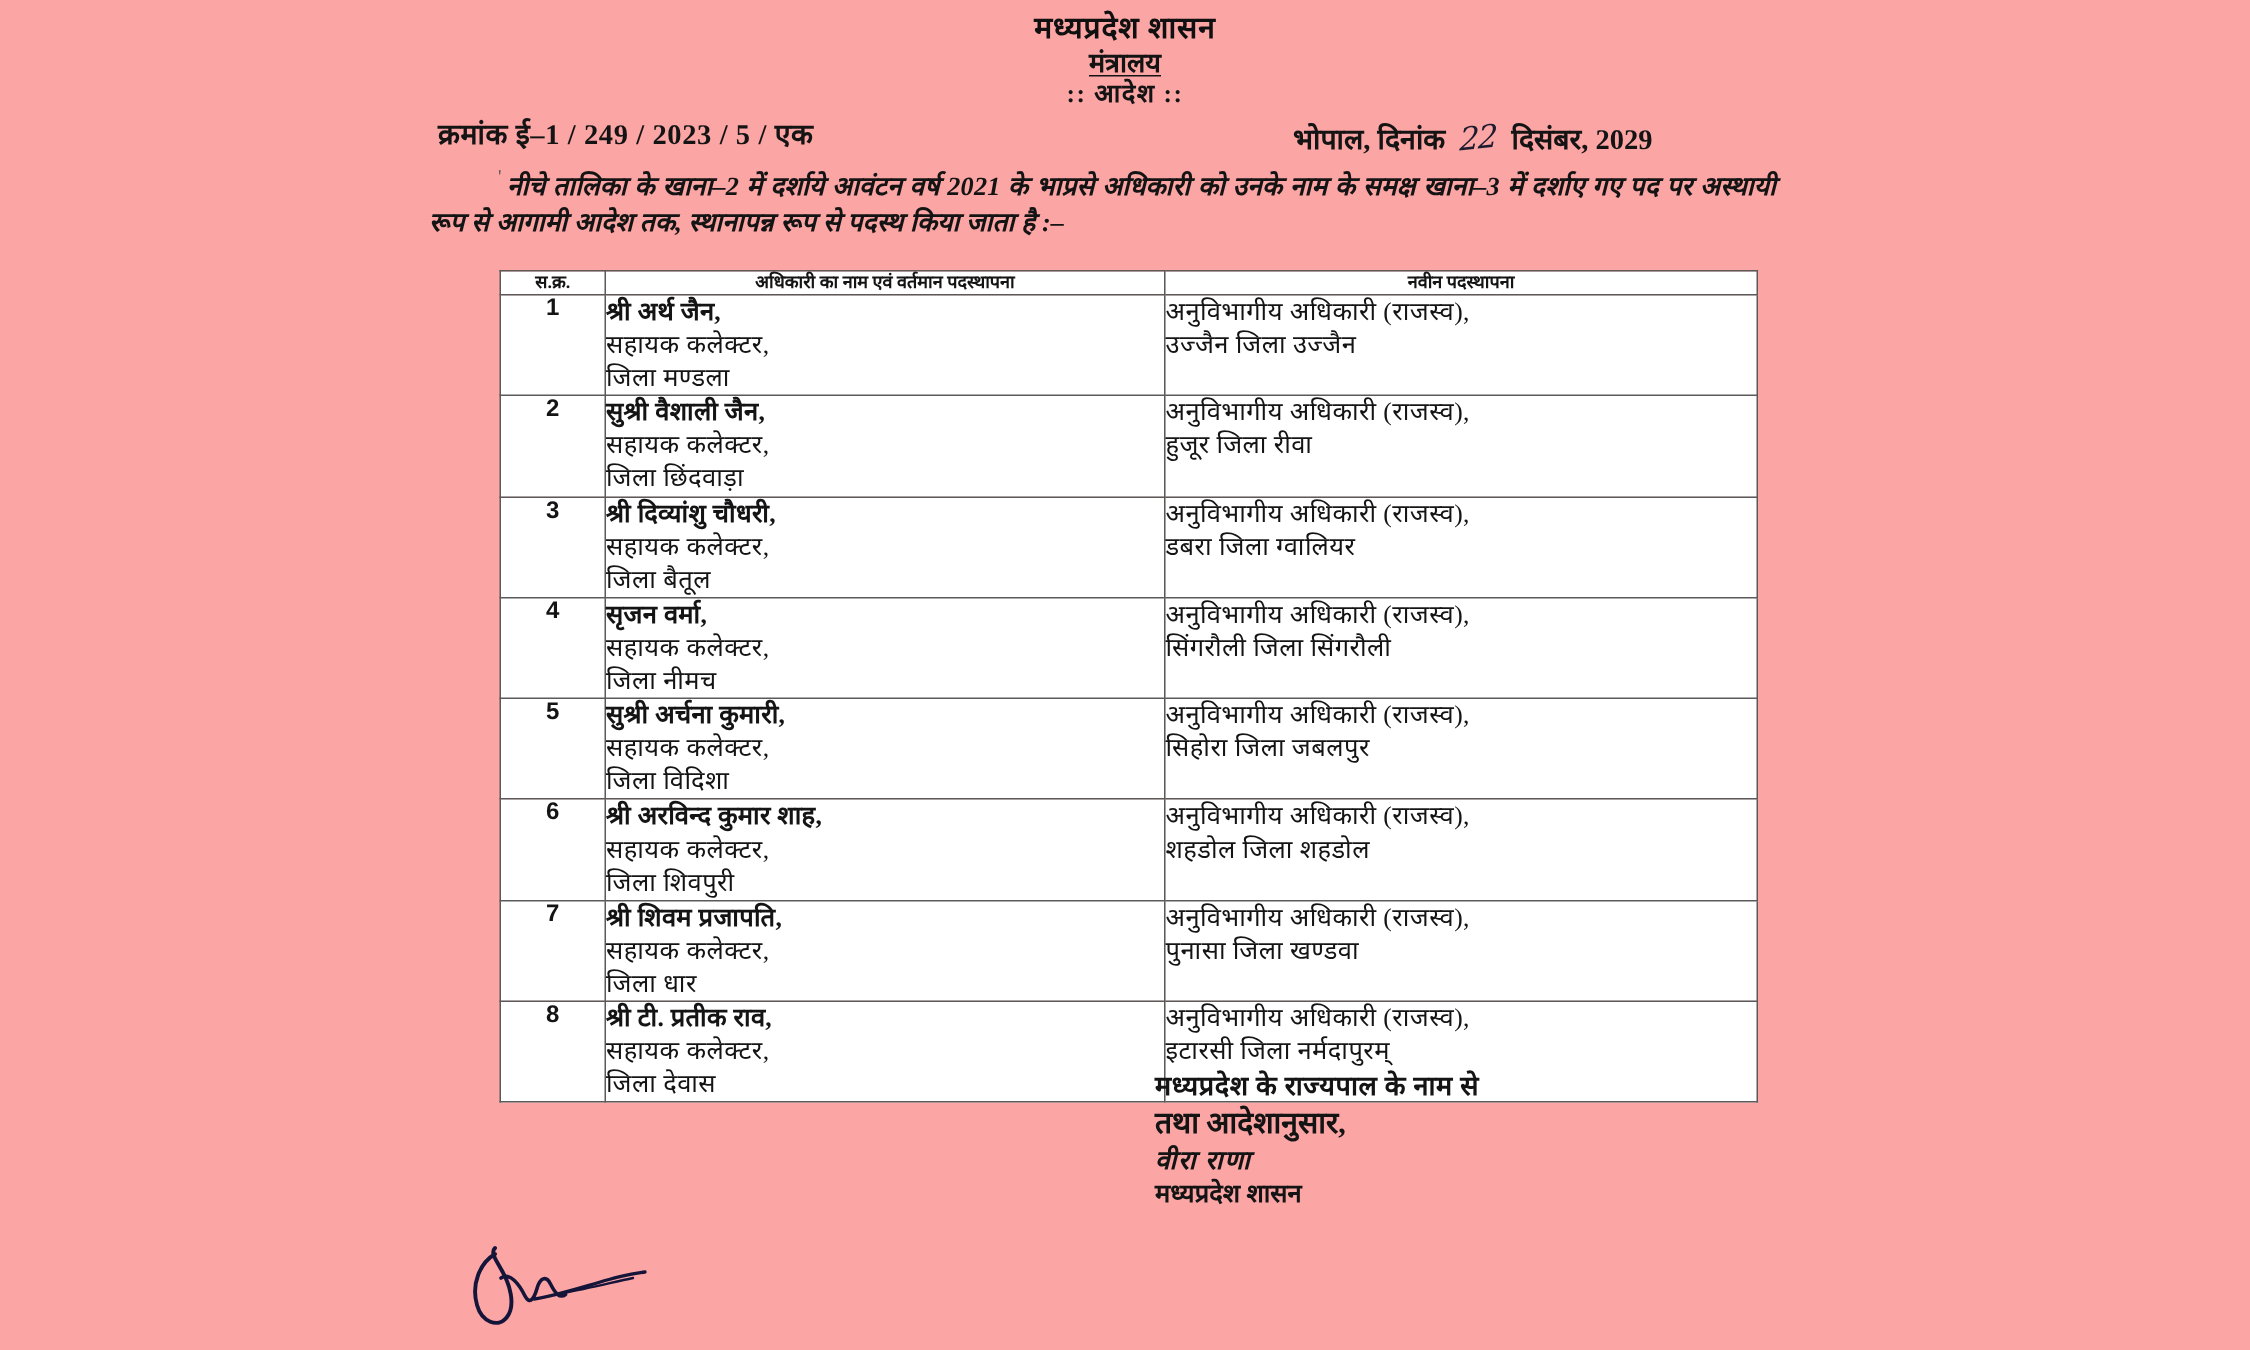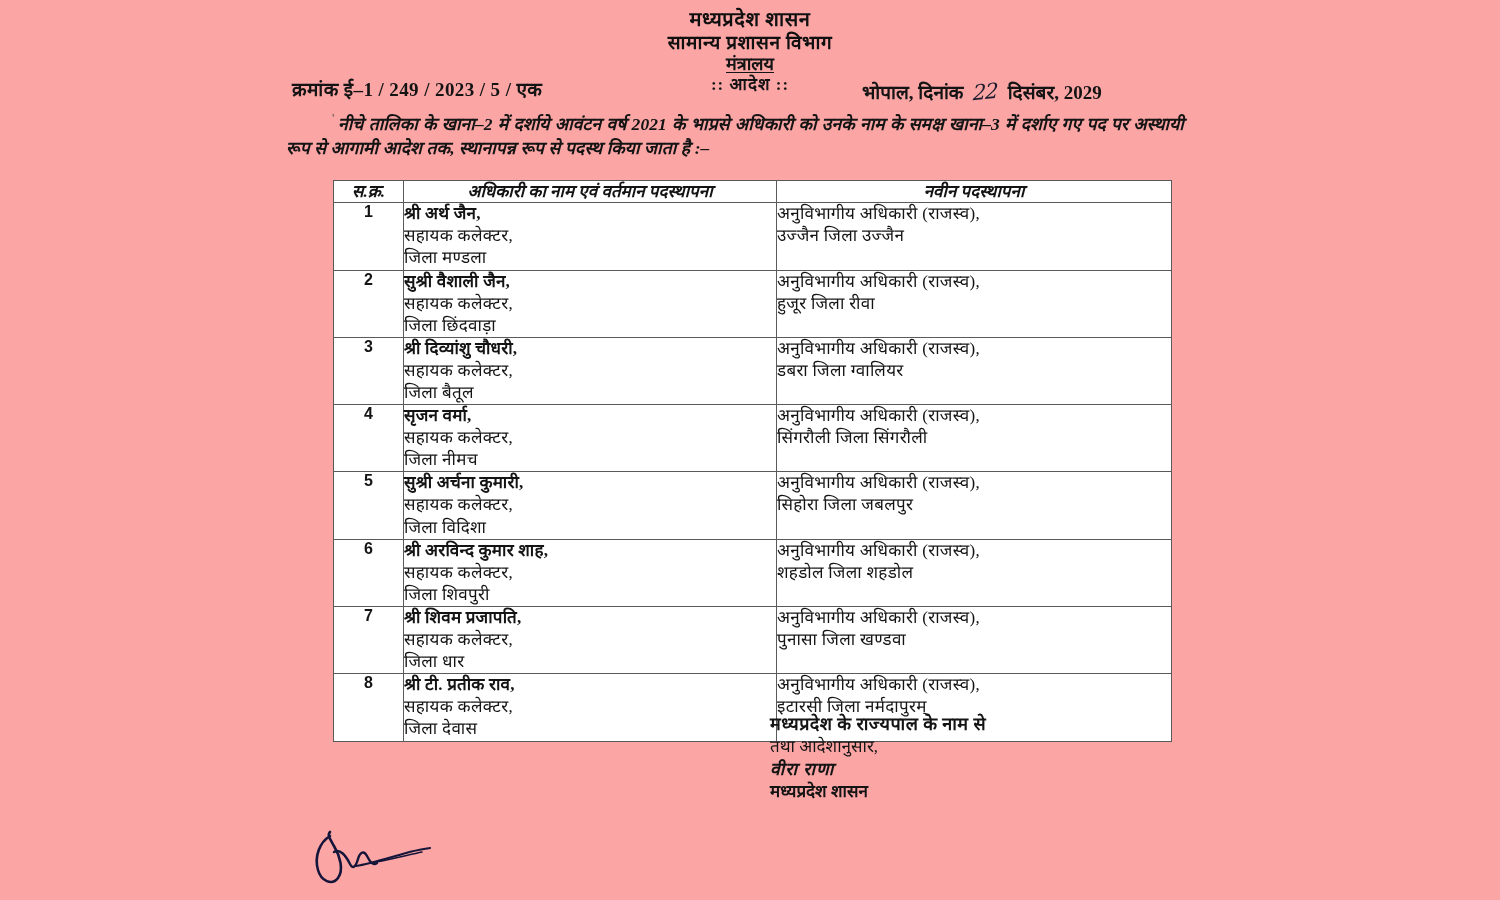--- a/index.html
+++ b/index.html
@@ -115,26 +115,25 @@
     padding: 0;
     vertical-align: top;
     background: #fff;
   }
   .col-sn   { width: 70px; }
   .col-name { width: 373px; }
   .col-new  { width: 395px; }
 
   .th-cell {
     text-align: center;
-    font-size: 17px;
+    font-size: 12px;
     font-weight: bold;
     padding: 7px 6px 16px 6px;
     line-height: 1.25;
     vertical-align: top;
-    font-style: italic;
   }
   .th-sn { padding-top: 7px; }
 
   .td-sn {
     text-align: center;
     font-size: 16px;
     font-weight: bold;
     padding: 6px 0 0 0;
     font-family: "Liberation Sans", sans-serif;
   }
@@ -160,42 +159,41 @@
     left: 770px;
     top: 713px;
     width: 440px;
     line-height: 1.30;
   }
   .sign-l1 {
     font-size: 18px;
     font-weight: bold;
     letter-spacing: 0.4px;
   }
-  .sign-l2 { font-size: 17px; font-weight: normal; }
+  .sign-l2 { font-size: 20px; font-weight: bold; }
   .sign-l3 { font-size: 17.5px; font-weight: bold; letter-spacing: 1px; font-style: italic; }
   .sign-l4 { font-size: 17px; font-weight: bold; }
   .sign-l5 { font-size: 17px; font-weight: bold; }
 
   
   .signature-mark {
     position: absolute;
     left: 296px;
     top: 822px;
     width: 210px;
     height: 72px;
   }
 </style>
 </head>
 <body>
 
 <div id="page">
 
   <div class="header-block">
     <div class="hdr-line">मध्यप्रदेश शासन</div>
-    <div class="hdr-line l2">सामान्य प्रशासन विभाग</div>
     <div class="hdr-ministry">मंत्रालय</div>
     <div class="hdr-order">:: आदेश ::</div>
   </div>
 
   <div class="refno">क्रमांक ई–1 / 249 / 2023 / 5 / एक</div>
 
   <div class="dateline">
     <span>भोपाल, दिनांक</span>
     <span class="hand-date">22</span>
     <span>दिसंबर, 2029</span>

